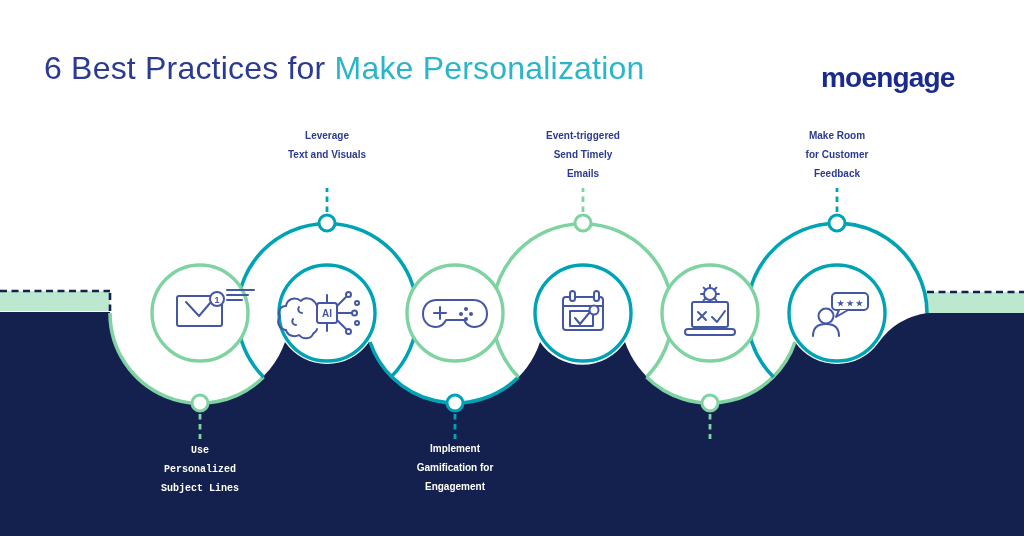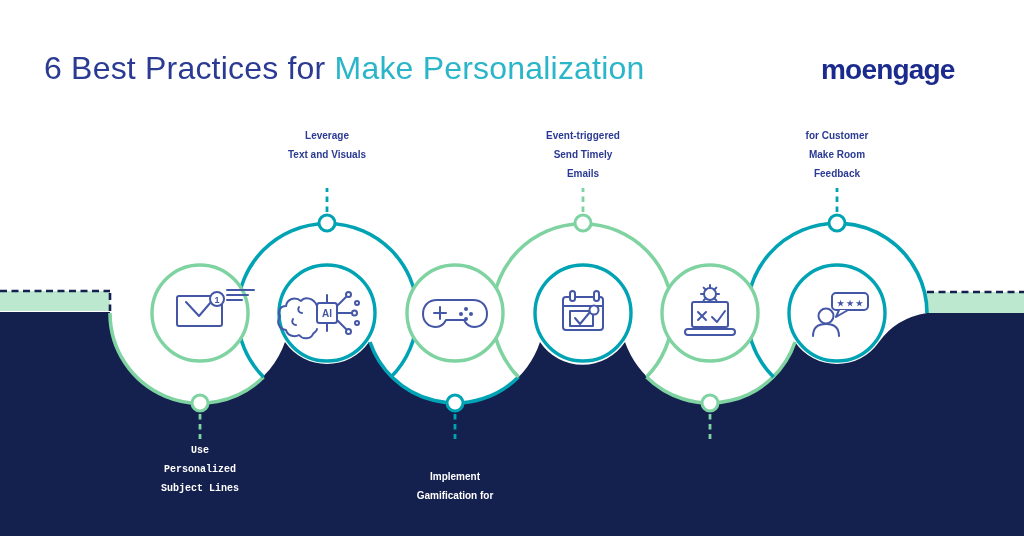--- a/index.html
+++ b/index.html
@@ -30,34 +30,34 @@
   .ic-w{fill:#ffffff;}
   .ic-txt{font-family:"Liberation Sans",sans-serif;font-weight:700;}
 
   .title{
     position:absolute;left:44px;top:50px;
     font-size:32px;font-weight:500;letter-spacing:.2px;
     color:var(--title_navy);white-space:nowrap;
   }
   .title .hl{color:var(--highlight_teal);}
   .logo{
-    position:absolute;left:821px;top:54px;
+    position:absolute;left:821px;top:62px;
     font-size:28px;font-weight:800;letter-spacing:-.8px;
     color:var(--logo_navy);
   }
   .lbl{
     position:absolute;width:190px;text-align:center;
     font-size:10px;line-height:19px;font-weight:700;
   }
   .lbl span{display:block;}
   .lbl.top{color:var(--title_navy);}
   .lbl.bottom{color:var(--label_white);}
   .lbl1{left:105px;top:441px;font-family:Liberation Mono, monospace;}
   .lbl2{left:232px;top:126px;}
-  .lbl3{left:360px;top:467px;}
+  .lbl3{left:360px;top:439px;}
   .lbl4{left:488px;top:126px;}
   .lbl5{left:615px;top:441px;}
   .lbl6{left:742px;top:126px;}
 </style>
 </head>
 <body>
 
 <div class="stage">
 
   <svg class="wave" width="1024" height="536" viewBox="0 0 1024 536">
@@ -165,25 +165,26 @@
     <span>Personalized</span>
     <span>Subject Lines</span>
   </div>
   <div class="lbl top lbl2">
     <span>Leverage</span>
     <span>Text and Visuals</span>
   </div>
   <div class="lbl bottom lbl3">
     <span>Implement</span>
     <span>Gamification for</span>
+    <span>Engagement</span>
   </div>
   <div class="lbl top lbl4">
     <span>Event-triggered</span>
     <span>Send Timely</span>
     <span>Emails</span>
   </div>
   <div class="lbl top lbl6">
+    <span>Make Room</span>
     <span>for Customer</span>
-    <span>Make Room</span>
     <span>Feedback</span>
   </div>
 
 </div>
 
 </body></html>

